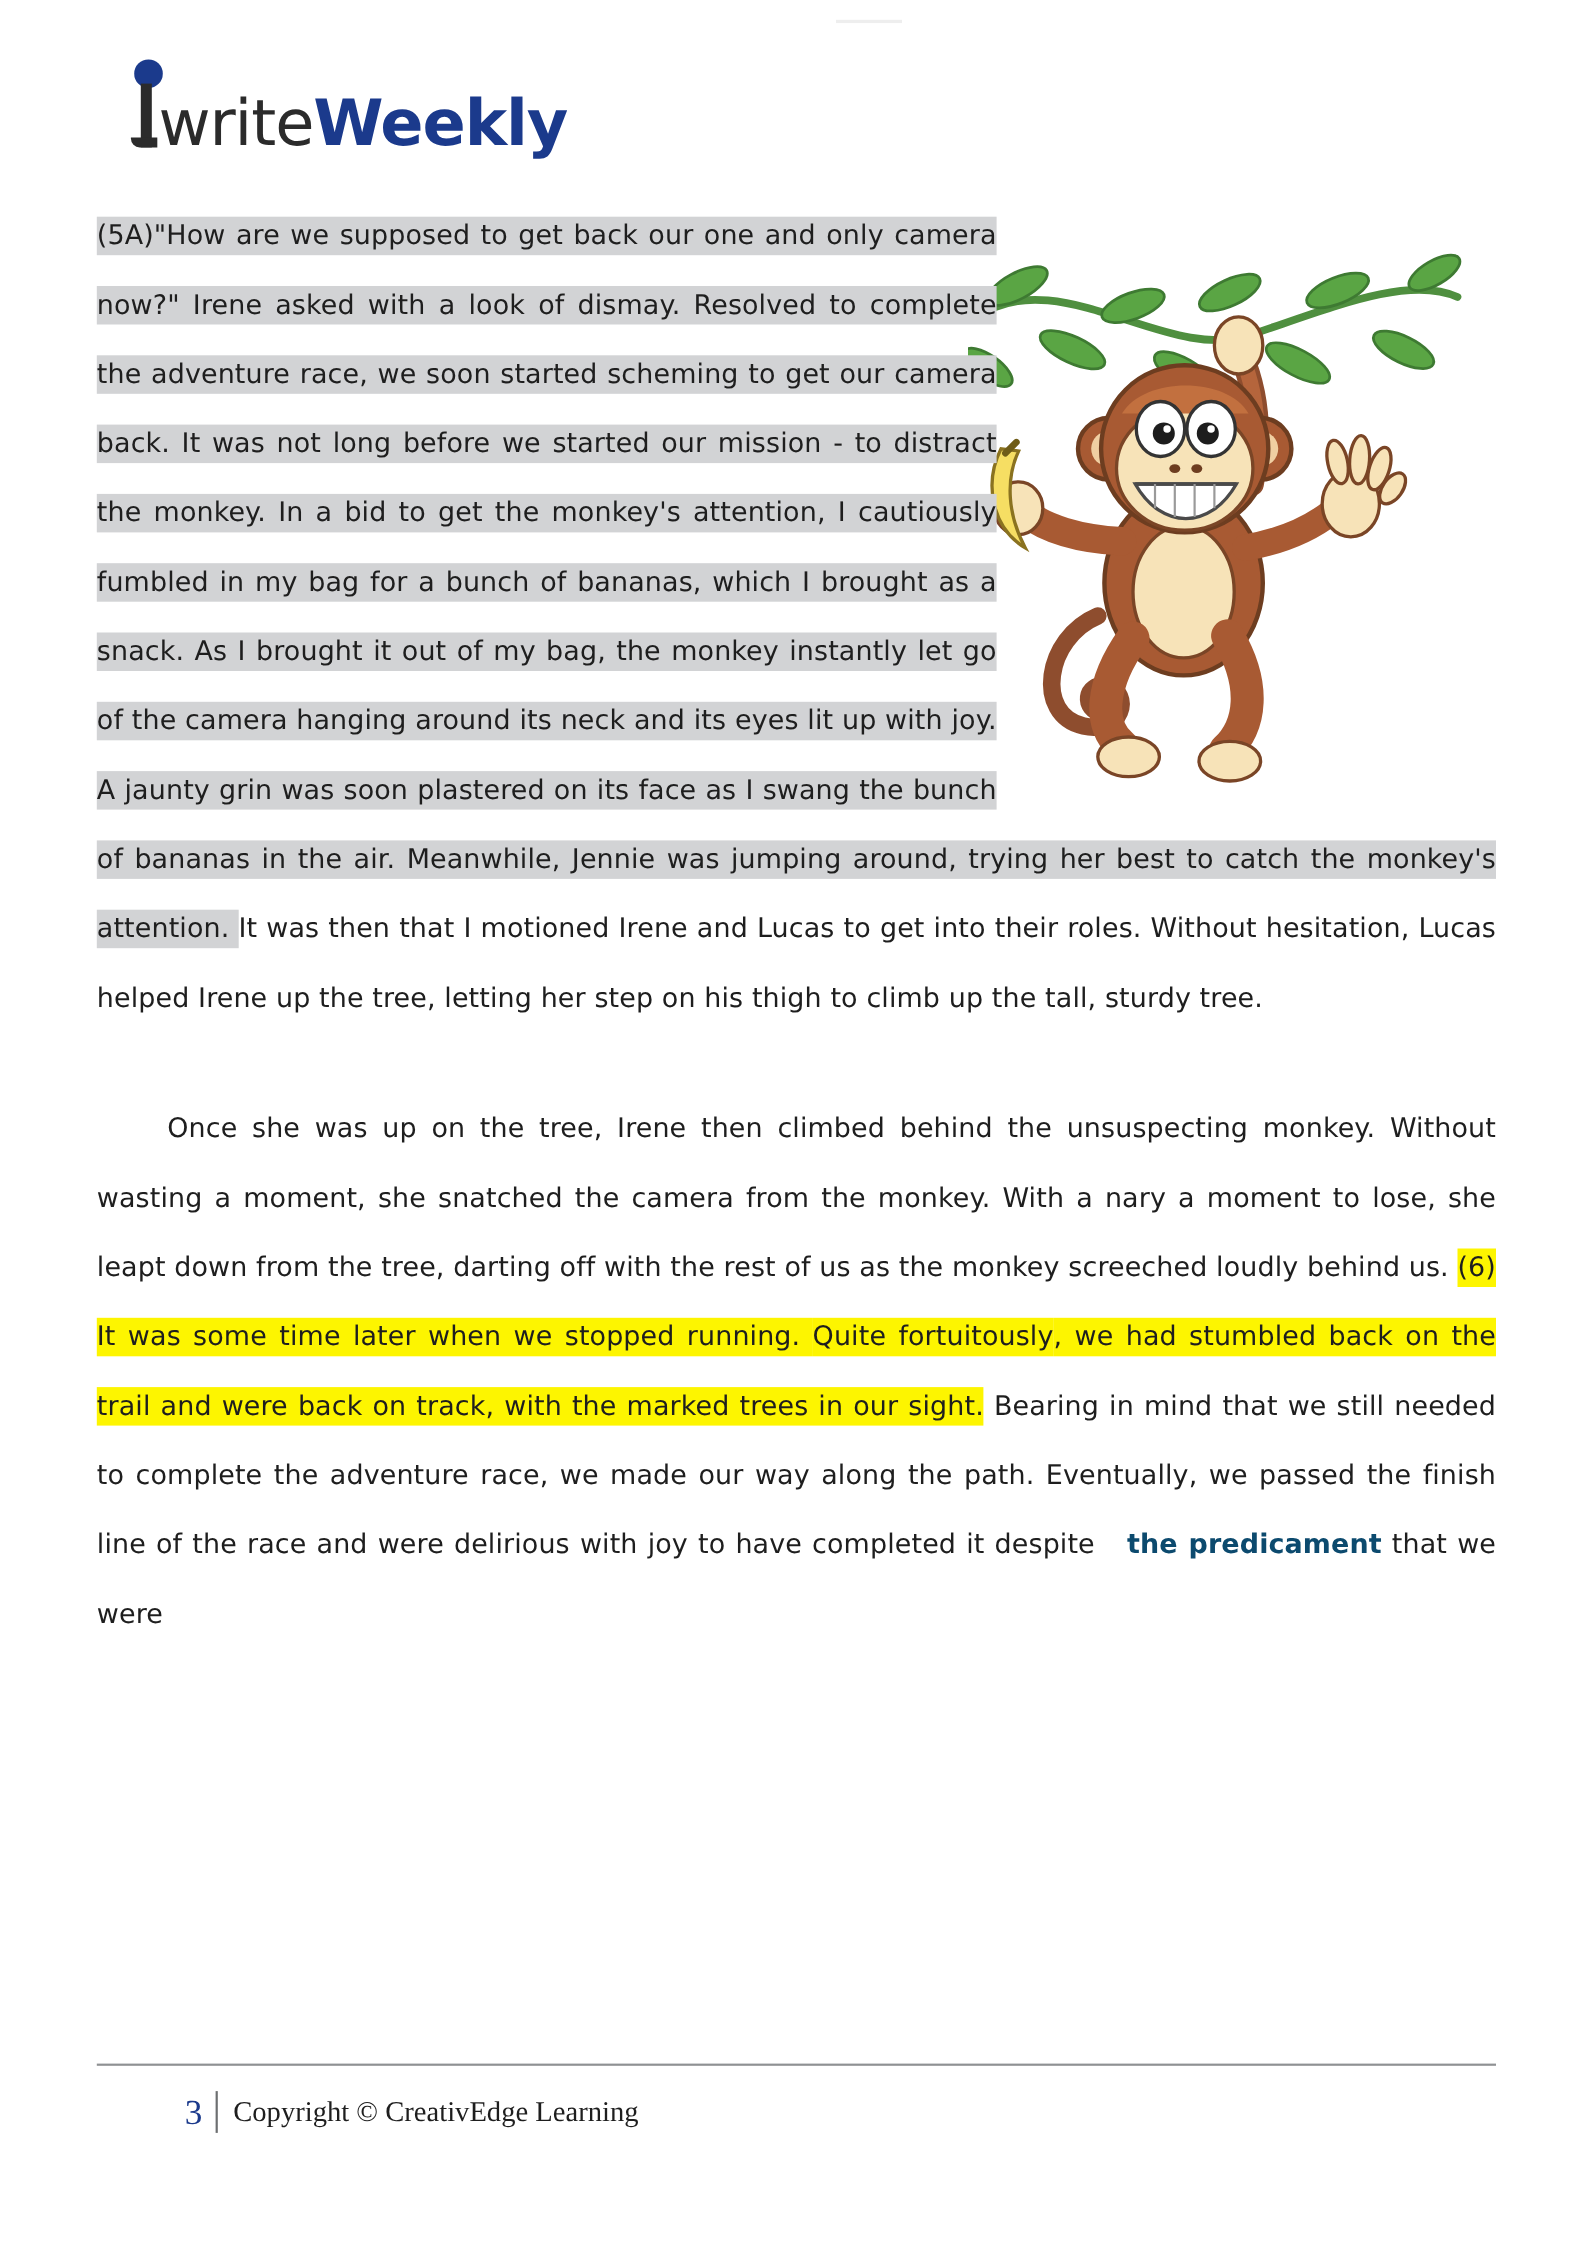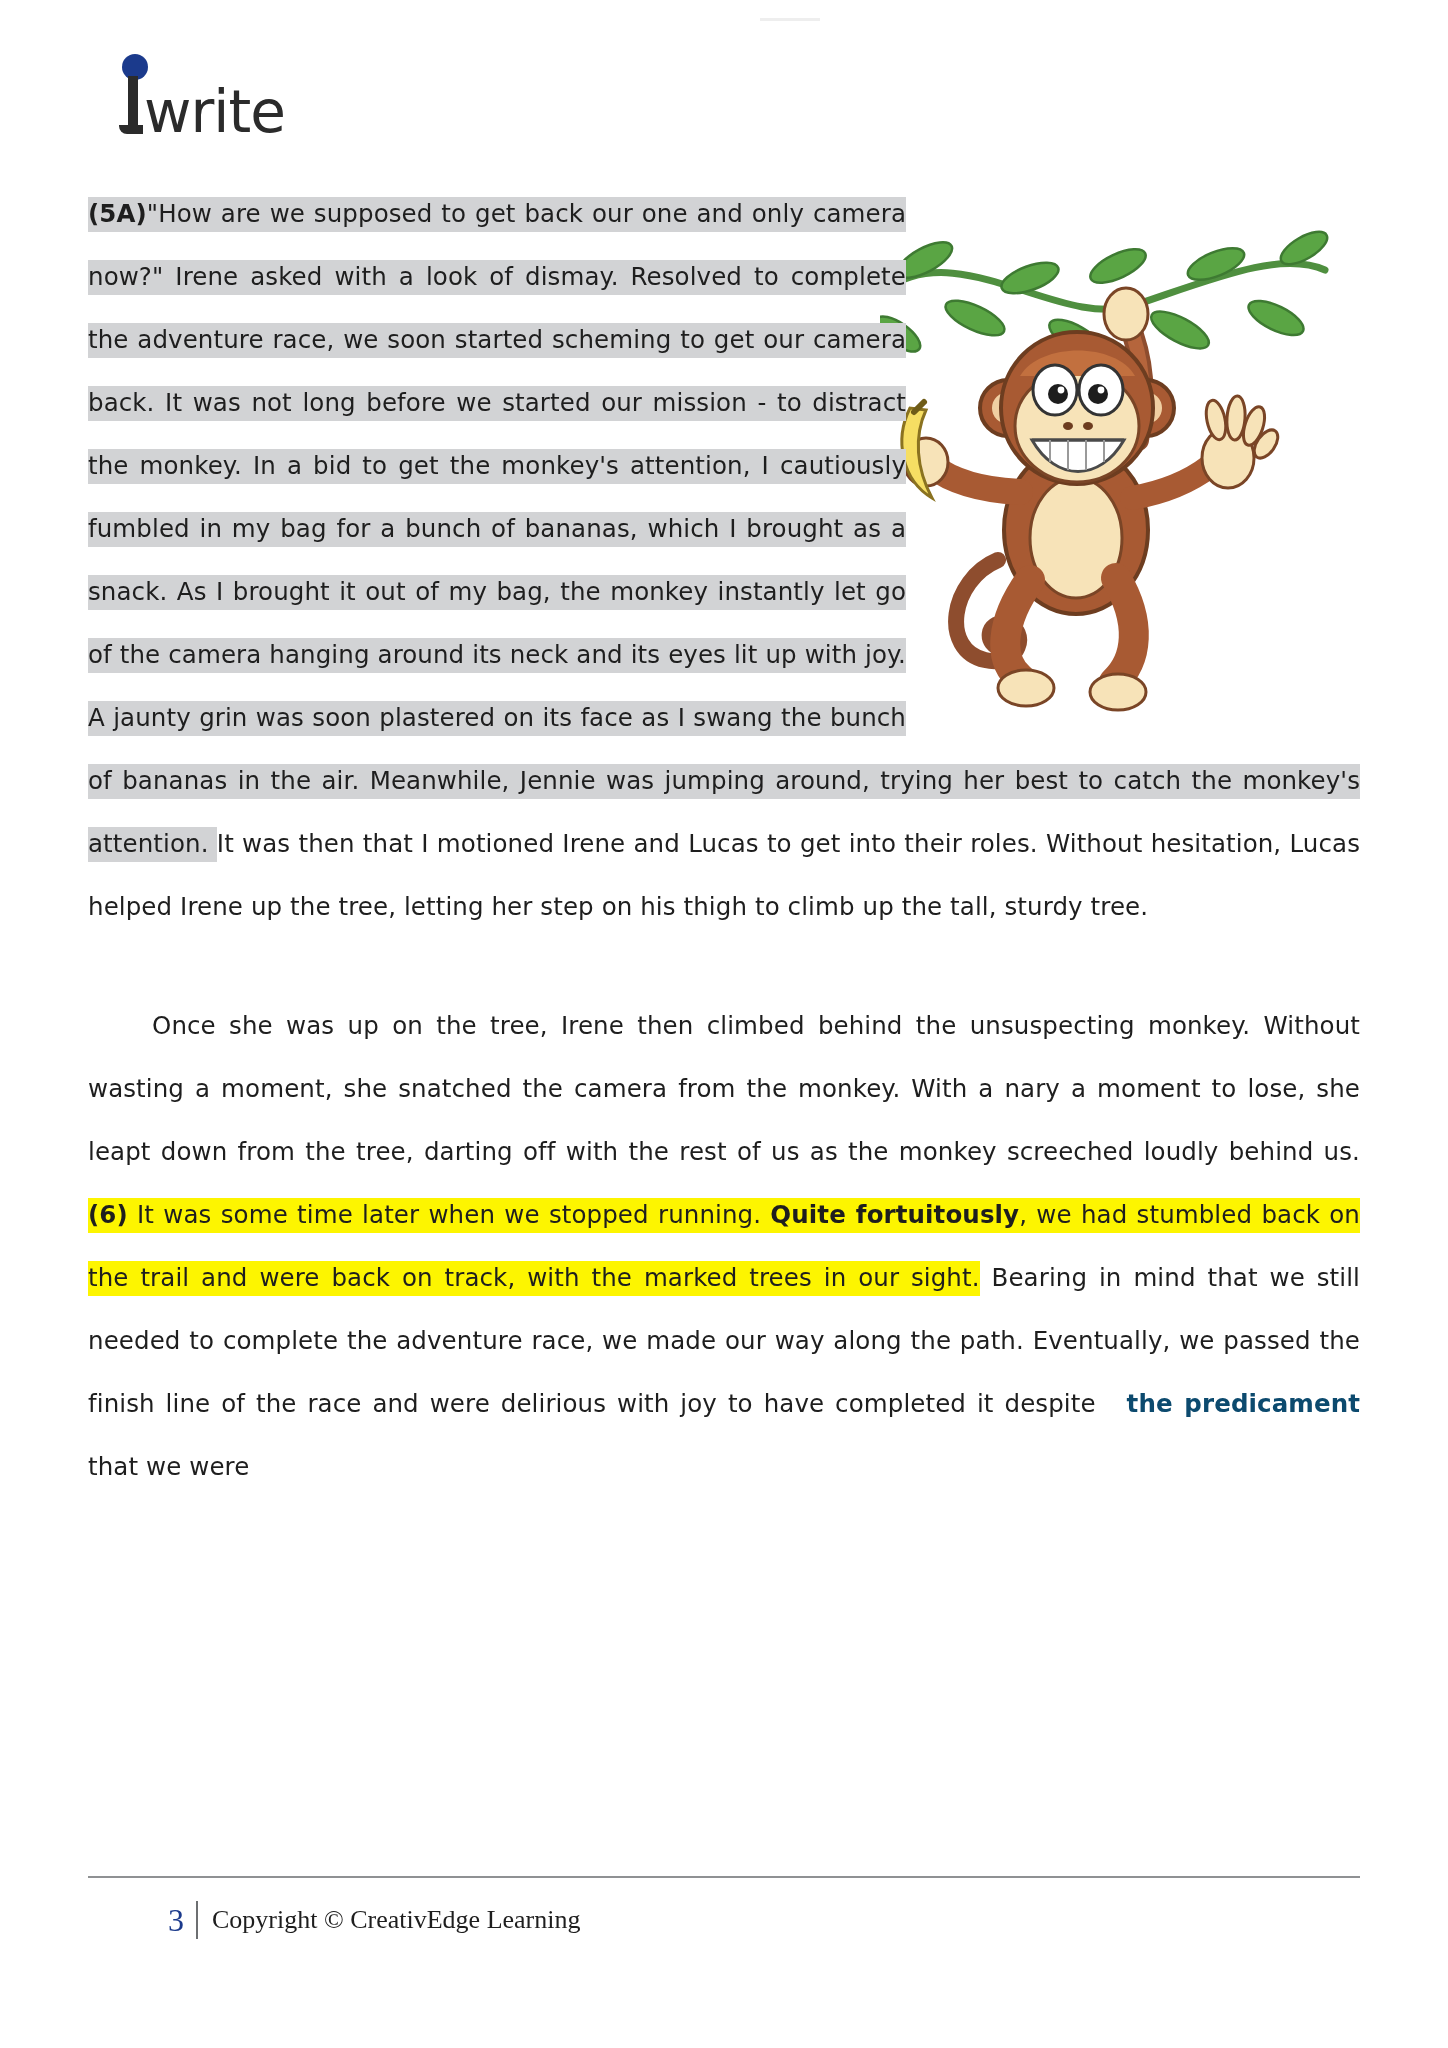--- a/index.html
+++ b/index.html
@@ -124,21 +124,21 @@
     box-decoration-break: clone;
     -webkit-box-decoration-break: clone;
     padding: 2px 0 4px 0;
   }
   .bold-blue {
     color: #0c4a6e;
     font-weight: 700;
     margin-left: 20px;
   }
   .b {
-    font-weight: 700;
+    font-weight: 400;
   }
 
   
   .monkey-wrap {
     position: absolute;
     left: 880px;
     top: 230px;
     width: 450px;
     height: 510px;
     pointer-events: none;
@@ -196,20 +196,21 @@
 <div class="page">
 
   <div class="speckle"></div>
 
   <div class="logo">
     <div class="logo-mark">
       <div class="logo-dot"></div>
       <div class="logo-stem"></div>
     </div>
     <span class="logo-write">write</span>
+    <span class="logo-weekly">Weekly</span>
   </div>
 
   <div class="monkey-wrap">
     <svg viewBox="0 0 450 510" width="450" height="510" xmlns="http://www.w3.org/2000/svg">
 
       <g stroke="#4f8f3f" stroke-width="7" fill="none" stroke-linecap="round">
         <path d="M5 60 C 80 5, 180 100, 255 75 C 330 50, 400 20, 445 40"></path>
       </g>
       <g fill="#5aa544" stroke="#3e7a32" stroke-width="2.5">
         <ellipse cx="45" cy="30" rx="30" ry="12" transform="rotate(-28 45 30)"></ellipse>

